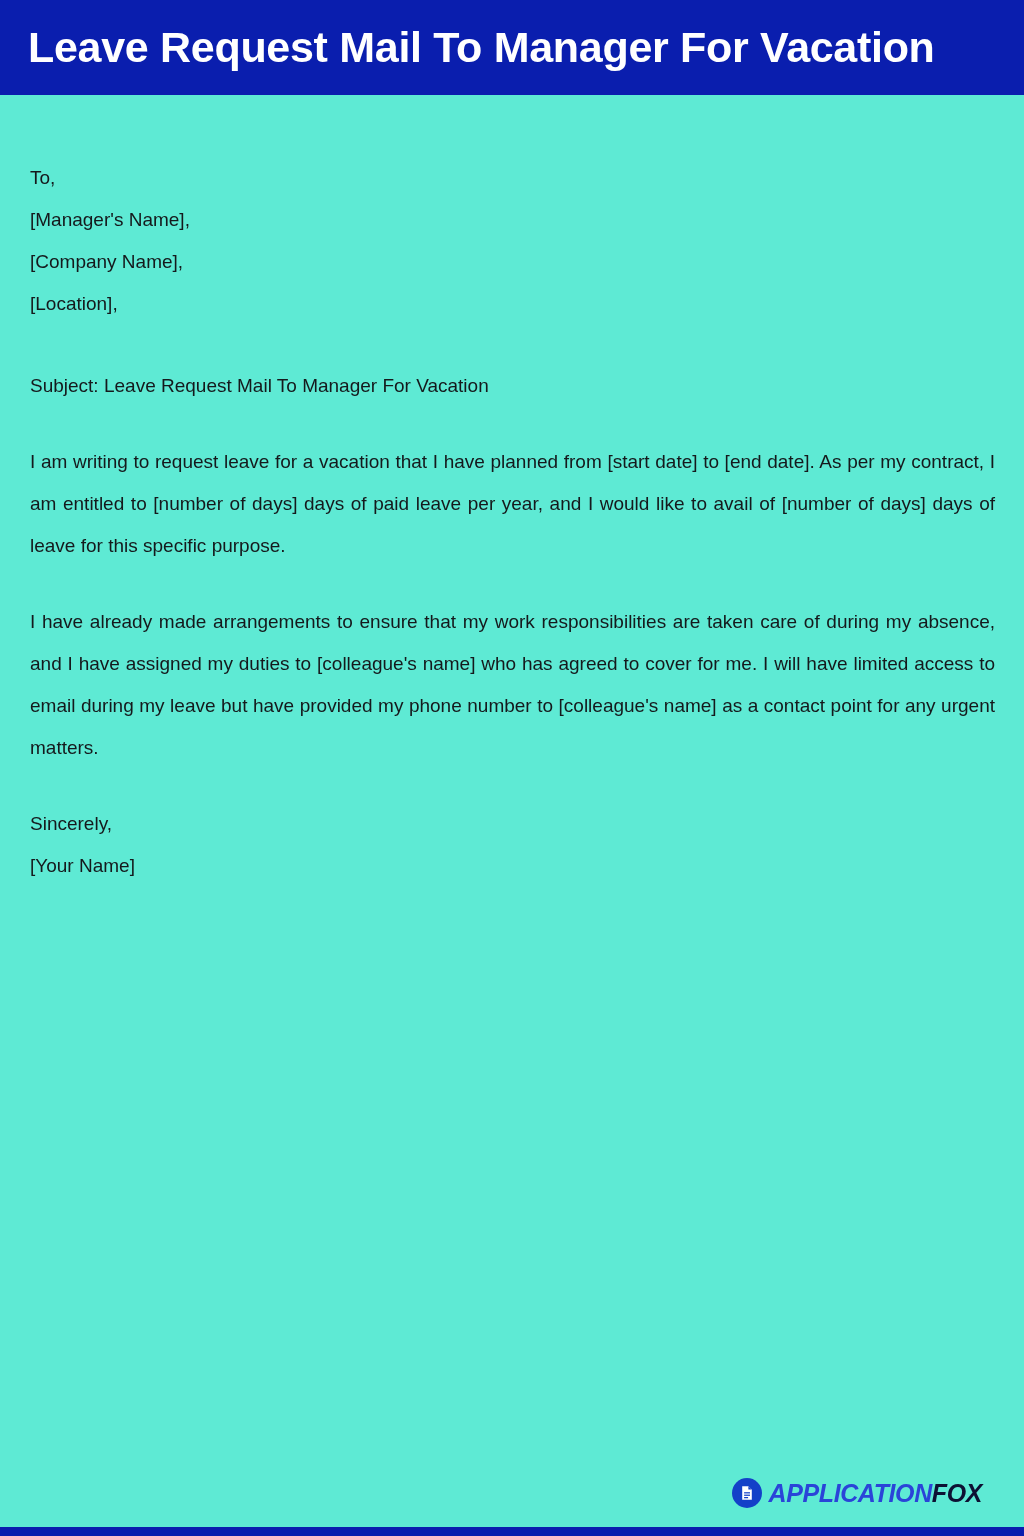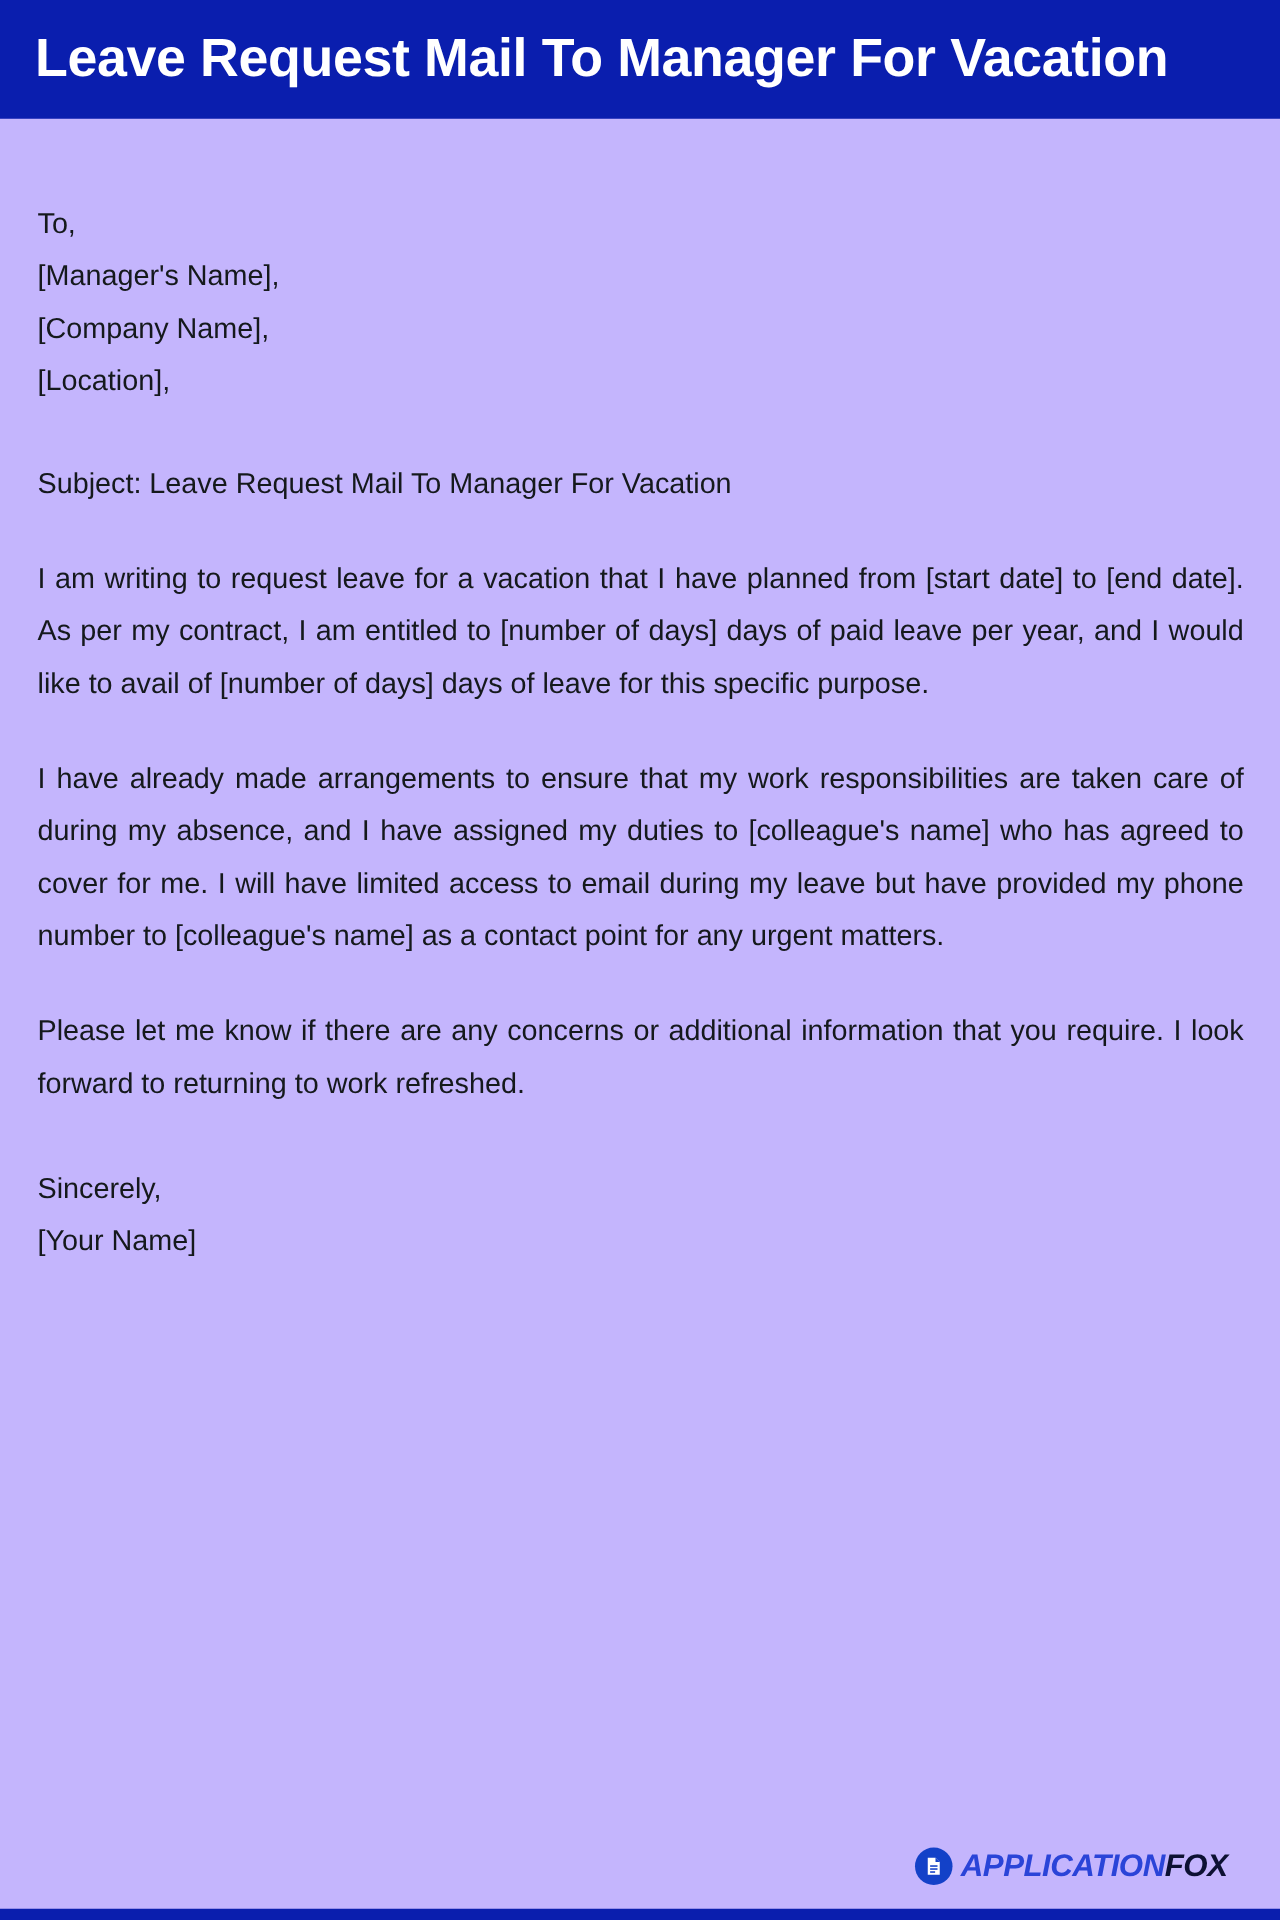--- a/index.html
+++ b/index.html
@@ -11,21 +11,21 @@
     height: 1536px;
     background: #ddf2fc;
     font-family: "Liberation Sans", sans-serif;
     overflow: hidden;
     position: relative;
   }
 
   .page {
     width: 1024px;
     height: 1536px;
-    background: #c4b5fd;
+    background: #5eead4;
     display: flex;
     flex-direction: column;
     position: relative;
     box-sizing: border-box;
   }
 
   
   .header-bar {
     height: 95px;
     background: #0a1eae;
@@ -49,21 +49,21 @@
   .letter-body {
     flex: 1 1 auto;
     padding: 62px 29px 0 30px;
     box-sizing: border-box;
     position: relative;
   }
 
   .block {
     color: #15191c;
     font-family: "Liberation Sans", sans-serif;
-    font-size: 23px;
+    font-size: 19px;
     line-height: 42px;
     margin: 0 0 34px 0;
   }
   .block.addr {
     white-space: pre-line;
     text-align: left;
     margin-bottom: 40px;
   }
   .block.single {
     text-align: left;
@@ -139,21 +139,20 @@
 [Company Name],
 [Location],</p>
 
     <p class="block single">Subject: Leave Request Mail To Manager For Vacation</p>
 
 
     <p class="block justified">I am writing to request leave for a vacation that I have planned from [start date] to [end date]. As per my contract, I am entitled to [number of days] days of paid leave per year, and I would like to avail of [number of days] days of leave for this specific purpose.</p>
 
     <p class="block justified">I have already made arrangements to ensure that my work responsibilities are taken care of during my absence, and I have assigned my duties to [colleague's name] who has agreed to cover for me. I will have limited access to email during my leave but have provided my phone number to [colleague's name] as a contact point for any urgent matters.</p>
 
-    <p class="block justified tight">Please let me know if there are any concerns or additional information that you require. I look forward to returning to work refreshed.</p>
 
 
     <p class="block closing">Sincerely,
 [Your Name]</p>
 
   </div>
 
   <div class="footer-logo">
     <span class="logo-mark">
       <svg width="18" height="18" viewBox="0 0 18 18" aria-hidden="true">

